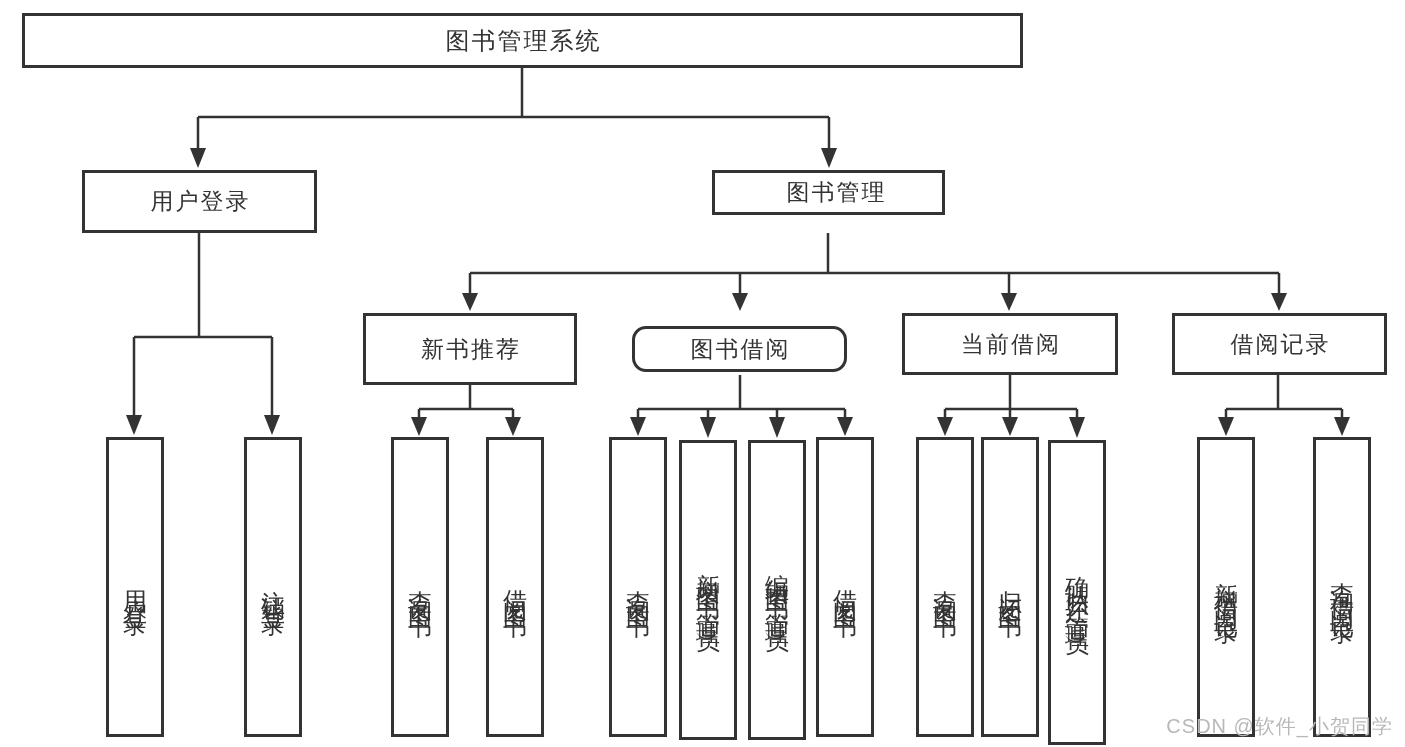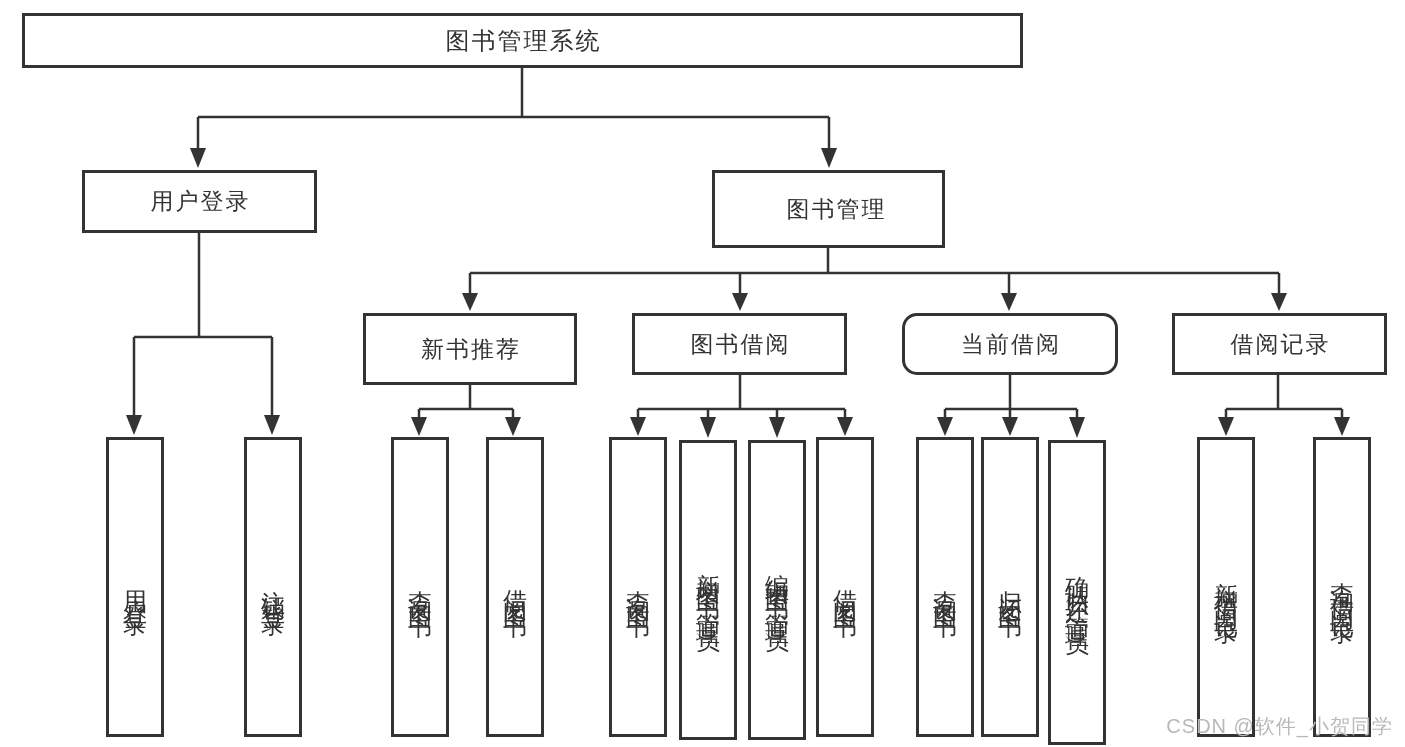--- a/index.html
+++ b/index.html
@@ -138,31 +138,31 @@
     </g>
   </svg>
 
   <div class="box h root-box" style="left:22px; top:13px; width:1001px; height:55px;">
     <span class="lbl">图书管理系统</span>
   </div>
 
   <div class="box h" style="left:82px; top:170px; width:235px; height:63px;">
     <span class="lbl">用户登录</span>
   </div>
-  <div class="box h" style="left:712px; top:170px; width:233px; height:78px;padding-left:14px;">
+  <div class="box h" style="left:712px; top:170px; width:233px; height:45px;padding-left:14px;">
     <span class="lbl">图书管理</span>
   </div>
 
   <div class="box h" style="left:363px; top:313px; width:214px; height:72px;">
     <span class="lbl">新书推荐</span>
   </div>
-  <div class="box h" style="left:632px; top:313px; width:215px; height:62px;">
+  <div class="box h" style="left:632px; top:326px; width:215px; height:46px;border-radius:14px;">
     <span class="lbl">图书借阅</span>
   </div>
-  <div class="box h" style="left:902px; top:313px; width:216px; height:62px;border-radius:15px;">
+  <div class="box h" style="left:902px; top:313px; width:216px; height:62px;">
     <span class="lbl">当前借阅</span>
   </div>
   <div class="box h" style="left:1172px; top:313px; width:215px; height:62px;">
     <span class="lbl">借阅记录</span>
   </div>
 
   <div class="box v" style="left:106px;">
     <span class="lbl">用户登录</span>
   </div>
   <div class="box v" style="left:244px;">

